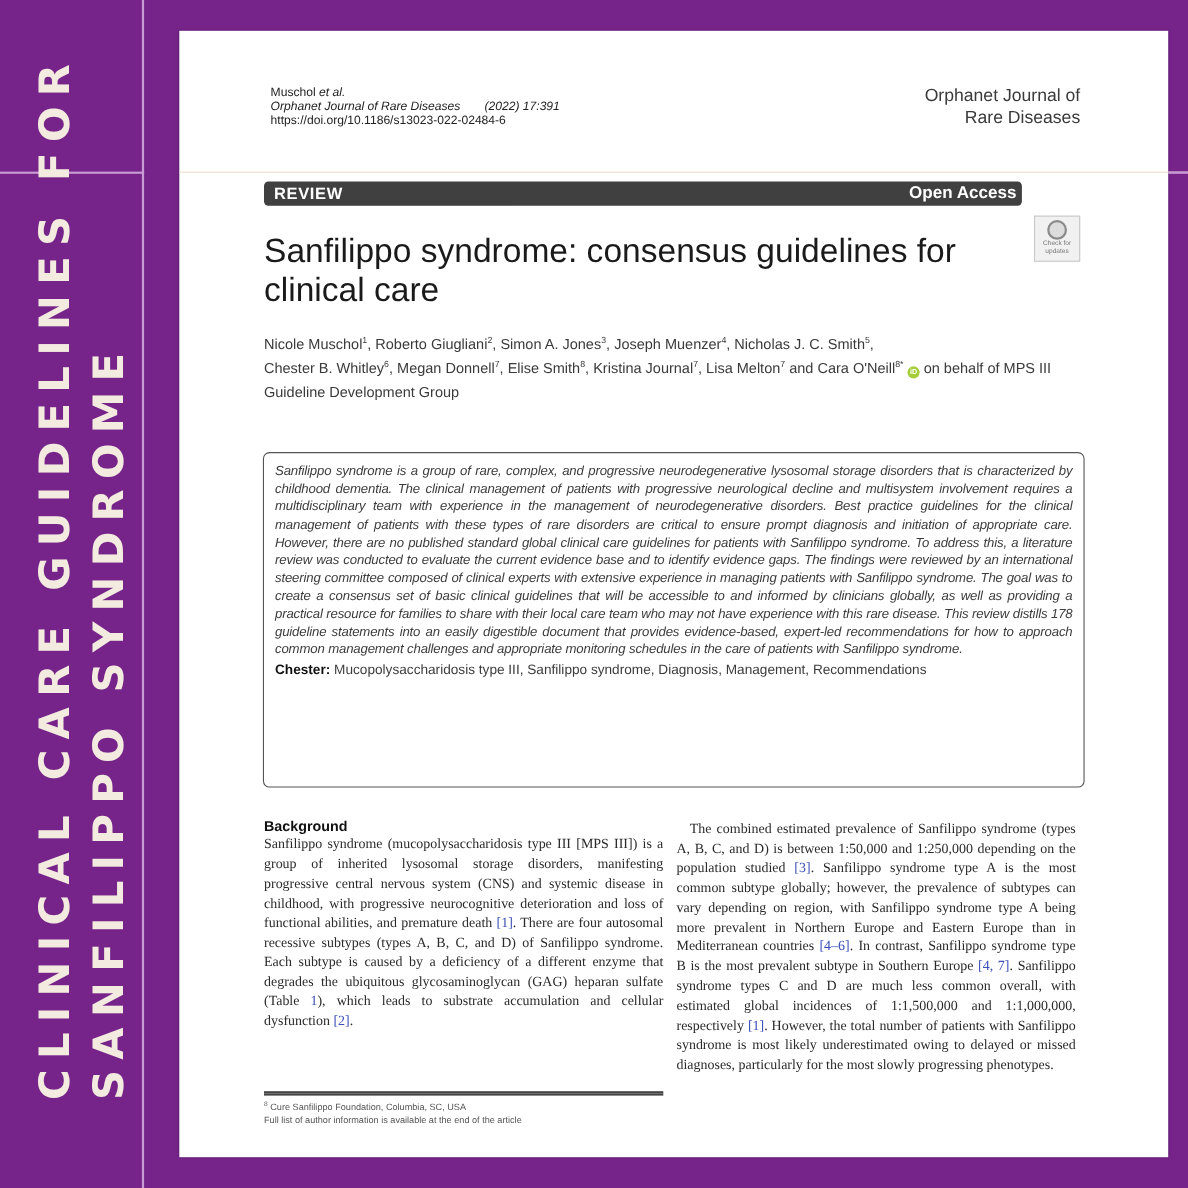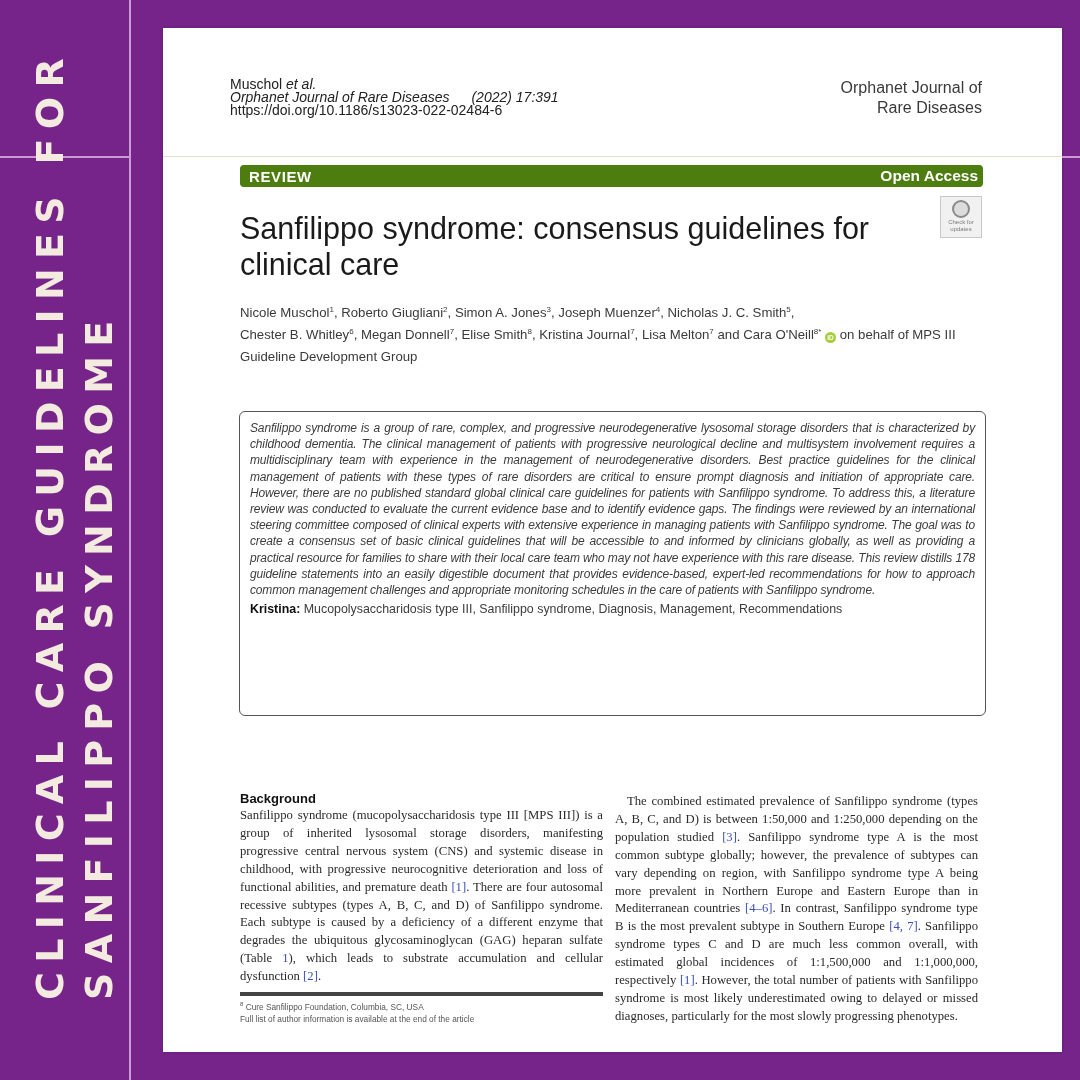--- a/index.html
+++ b/index.html
@@ -18,30 +18,30 @@
       font-size: 38px; letter-spacing: 9.3px; line-height: 49px;
       text-transform: uppercase;
     }
     .side-title div { white-space: nowrap; }
     .paper {
       position: absolute; left: 163px; top: 28px; width: 899px; height: 1024px;
       background: #ffffff; box-shadow: 0 0 3px rgba(0,0,0,0.25);
     }
     .hline-paper { position: absolute; left: 163px; top: 156px; width: 917px; height: 1px; background: #eadfca; }
     .hline-right { position: absolute; left: 1062px; top: 156px; width: 18px; height: 2px; background: #c79bd3; }
-    .meta { position: absolute; left: 67px; top: 50px; font-size: 14px; line-height: 13px; color: #222; }
+    .meta { position: absolute; left: 83px; top: 50px; font-size: 11px; line-height: 13px; color: #222; }
     .meta .ital { font-style: italic; }
     .meta .gap { display: inline-block; width: 22px; }
     .journal {
       position: absolute; right: 80px; top: 50px; text-align: right;
       font-size: 16px; line-height: 20px; color: #3a3a3a;
     }
     .bar {
-      position: absolute; left: 77px; top: 137px; width: 743px; height: 22px;
-      background: #4d7c0f; border-radius: 4px; color: #fff; font-weight: bold;
+      position: absolute; left: 77px; top: 137px; width: 689px; height: 22px;
+      background: #404040; border-radius: 4px; color: #fff; font-weight: bold;
       display: flex; justify-content: space-between; align-items: center;
       padding: 0 5px 0 9px; box-sizing: border-box;
     }
     .bar .review { font-size: 15px; letter-spacing: 0.6px; }
     .bar .oa { font-size: 15.5px; }
     .title {
       position: absolute; left: 77px; top: 182px; width: 690px;
       font-size: 30.5px; line-height: 36px; color: #1a1a1a;
     }
     .badge {
@@ -70,21 +70,21 @@
     .abstract h3 { margin: 0; font-size: 13.5px; line-height: 18px; color: #111; }
     .abstract p {
       margin: 0; font-size: 12px; line-height: 16.2px; color: #3c3c3c;
       text-align: justify; letter-spacing: -0.15px; font-style: italic;
     }
     .kw { margin-top: 2px; font-size: 12.4px; line-height: 18px; color: #3c3c3c; }
     .kw b { color: #111; }
     .col {
       position: absolute; top: 715px; width: 363px;
       font-family: "Liberation Serif", serif; font-size: 12.7px; line-height: 17.9px;
-      color: #2a2a2a; text-align: justify; margin-top: 48px;
+      color: #2a2a2a; text-align: justify;
     }
     .col-left { left: 77px; }
     .col-right { left: 452px; top: 717px; }
     .col h4 { margin: 0; font-family: "Liberation Sans", sans-serif; font-size: 13px; line-height: 16px; color: #111; }
     .col p { margin: 0; }
     .col-right p { text-indent: 12px; }
     .ref { color: #3b4fb8; }
     .fn {
       position: absolute; left: 77px; top: 964px; width: 363px;
       font-size: 8.3px; line-height: 12px; color: #555;
@@ -143,21 +143,21 @@
     <span><span>Lisa Melton</span><sup>7</sup></span>
     and
     <span><span>Cara O'Neill</span><sup>8*</sup></span>
     <span class="orcid">iD</span>
     <span>on behalf of MPS III Guideline Development Group</span>
   </div>
 
   <div class="abstract">
     <p>Sanfilippo syndrome is a group of rare, complex, and progressive neurodegenerative lysosomal storage disorders that is characterized by childhood dementia. The clinical management of patients with progressive neurological decline and multisystem involvement requires a multidisciplinary team with experience in the management of neurodegenerative disorders. Best practice guidelines for the clinical management of patients with these types of rare disorders are critical to ensure prompt diagnosis and initiation of appropriate care. However, there are no published standard global clinical care guidelines for patients with Sanfilippo syndrome. To address this, a literature review was conducted to evaluate the current evidence base and to identify evidence gaps. The findings were reviewed by an international steering committee composed of clinical experts with extensive experience in managing patients with Sanfilippo syndrome. The goal was to create a consensus set of basic clinical guidelines that will be accessible to and informed by clinicians globally, as well as providing a practical resource for families to share with their local care team who may not have experience with this rare disease. This review distills 178 guideline statements into an easily digestible document that provides evidence-based, expert-led recommendations for how to approach common management challenges and appropriate monitoring schedules in the care of patients with Sanfilippo syndrome.</p>
     <div class="kw">
-      <b>Kristina:</b>
+      <b>Chester:</b>
       <span>Mucopolysaccharidosis type III, Sanfilippo syndrome, Diagnosis, Management, Recommendations</span>
     </div>
   </div>
 
   <div class="col col-left">
     <h4>Background</h4>
     <p><span>Sanfilippo syndrome (mucopolysaccharidosis type III [MPS III]) is a group of inherited lysosomal storage disorders, manifesting progressive central nervous system (CNS) and systemic disease in childhood, with progressive neurocognitive deterioration and loss of functional abilities, and premature death </span><span class="ref">[1]</span><span>. There are four autosomal recessive subtypes (types A, B, C, and D) of Sanfilippo syndrome. Each subtype is caused by a deficiency of a different enzyme that degrades the ubiquitous glycosaminoglycan (GAG) heparan sulfate (Table </span><span class="ref">1</span><span>), which leads to substrate accumulation and cellular dysfunction </span><span class="ref">[2]</span><span>.</span></p>
   </div>
 
   <div class="col col-right">

